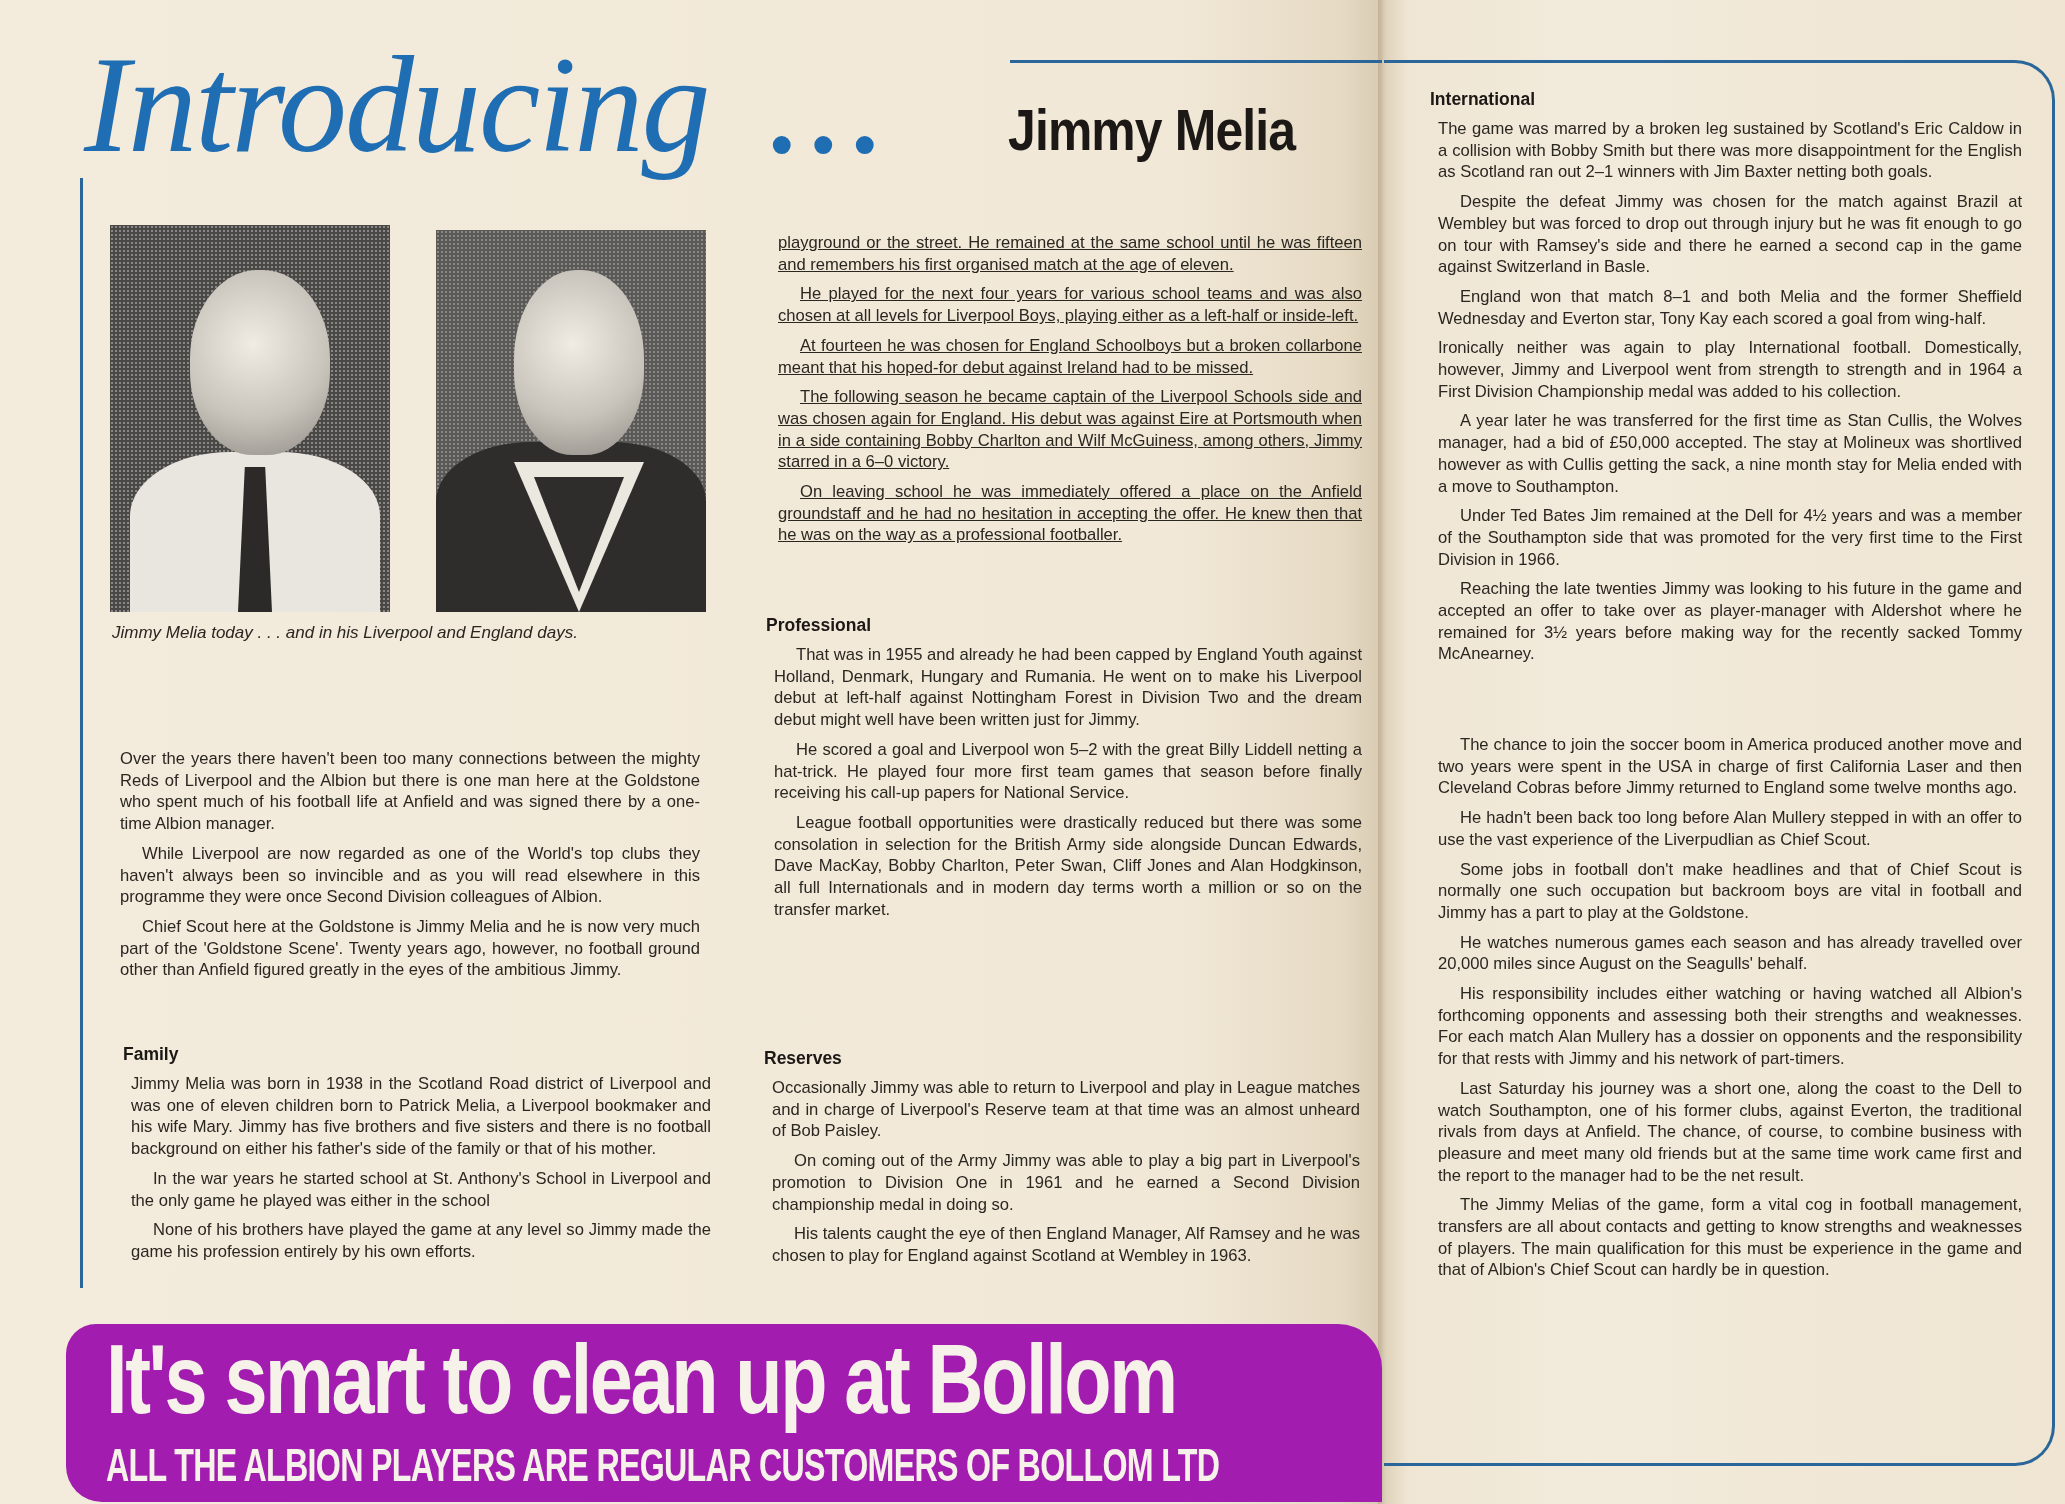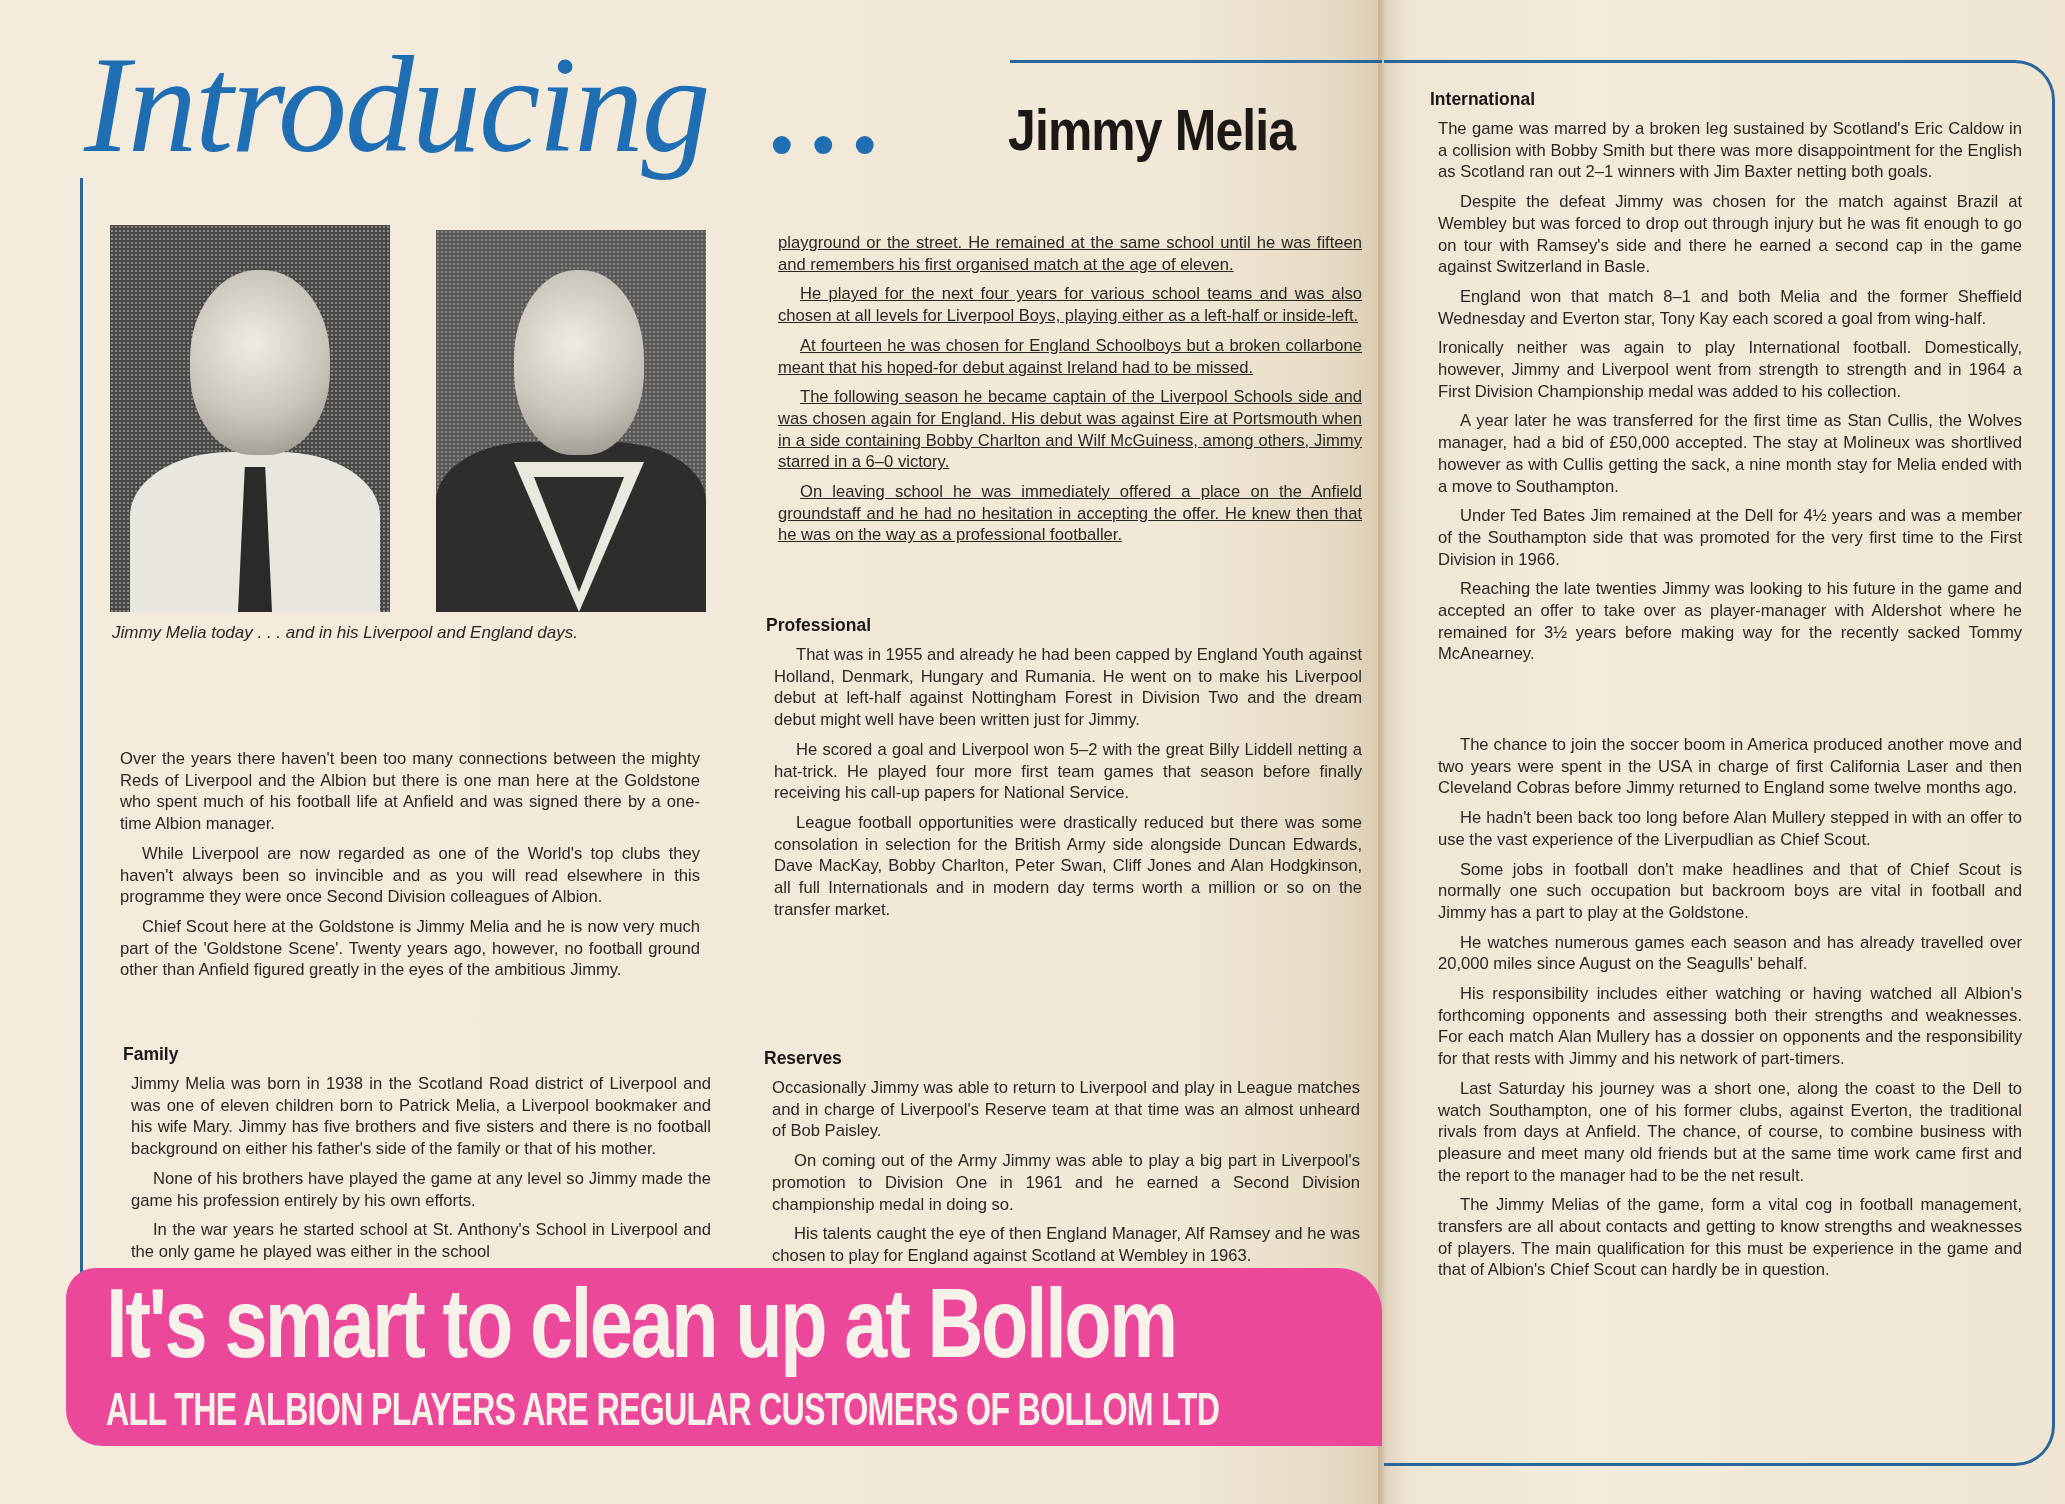--- a/index.html
+++ b/index.html
@@ -84,22 +84,22 @@
   .col h3 { margin:0; font-size:17.5px; font-weight:bold; line-height:22px; color:#1b1816; }
   .col-1a { left:112px; top:740px; width:596px; }
   .col-1b { left:123px; top:1043px; width:596px; }
   .col-2a { left:770px; top:224px; width:600px;text-decoration:underline; }
   .col-2b { left:766px; top:614px; width:604px; }
   .col-2c { left:764px; top:1047px; width:604px; }
   .col-3a { left:1430px; top:88px; width:600px; }
   .col-3b { left:1430px; top:726px; width:600px; }
   
   .ad {
-    position:absolute; left:66px; top:1268px; width:1316px; height:178px;
-    background:#ec4899; border-radius:30px 44px 0 36px;
+    position:absolute; left:66px; top:1324px; width:1316px; height:178px;
+    background:#a21caf; border-radius:30px 44px 0 36px;
   }
   .ad-headline {
     position:absolute; left:40px; top:6px;
     font-family:"Liberation Sans", sans-serif; font-weight:bold; color:#f6f2ea;
     font-size:98px; line-height:1; letter-spacing:-3px;
     transform:scaleX(0.79); transform-origin:left top; white-space:nowrap;
   }
   .ad-sub {
     position:absolute; left:40px; top:118px;
     font-family:"Liberation Sans", sans-serif; font-weight:bold; color:#f6f2ea;
@@ -140,22 +140,22 @@
 <div class="caption">Jimmy Melia today . . . and in his Liverpool and England days.</div>
 
 <div class="col col-1a">
   <p class="first">Over the years there haven't been too many connections between the mighty Reds of Liverpool and the Albion but there is one man here at the Goldstone who spent much of his football life at Anfield and was signed there by a one-time Albion manager.</p>
   <p>While Liverpool are now regarded as one of the World's top clubs they haven't always been so invincible and as you will read elsewhere in this programme they were once Second Division colleagues of Albion.</p>
   <p>Chief Scout here at the Goldstone is Jimmy Melia and he is now very much part of the 'Goldstone Scene'. Twenty years ago, however, no football ground other than Anfield figured greatly in the eyes of the ambitious Jimmy.</p>
 </div>
 <div class="col col-1b">
   <h3>Family</h3>
   <p class="first">Jimmy Melia was born in 1938 in the Scotland Road district of Liverpool and was one of eleven children born to Patrick Melia, a Liverpool bookmaker and his wife Mary. Jimmy has five brothers and five sisters and there is no football background on either his father's side of the family or that of his mother.</p>
+  <p>In the war years he started school at St. Anthony's School in Liverpool and the only game he played was either in the school</p>
   <p>None of his brothers have played the game at any level so Jimmy made the game his profession entirely by his own efforts.</p>
-  <p>In the war years he started school at St. Anthony's School in Liverpool and the only game he played was either in the school</p>
 </div>
 
 <div class="col col-2a">
   <p class="first">playground or the street. He remained at the same school until he was fifteen and remembers his first organised match at the age of eleven.</p>
   <p>He played for the next four years for various school teams and was also chosen at all levels for Liverpool Boys, playing either as a left-half or inside-left.</p>
   <p>At fourteen he was chosen for England Schoolboys but a broken collarbone meant that his hoped-for debut against Ireland had to be missed.</p>
   <p>The following season he became captain of the Liverpool Schools side and was chosen again for England. His debut was against Eire at Portsmouth when in a side containing Bobby Charlton and Wilf McGuiness, among others, Jimmy starred in a 6–0 victory.</p>
   <p>On leaving school he was immediately offered a place on the Anfield groundstaff and he had no hesitation in accepting the offer. He knew then that he was on the way as a professional footballer.</p>
 </div>
 <div class="col col-2b">

